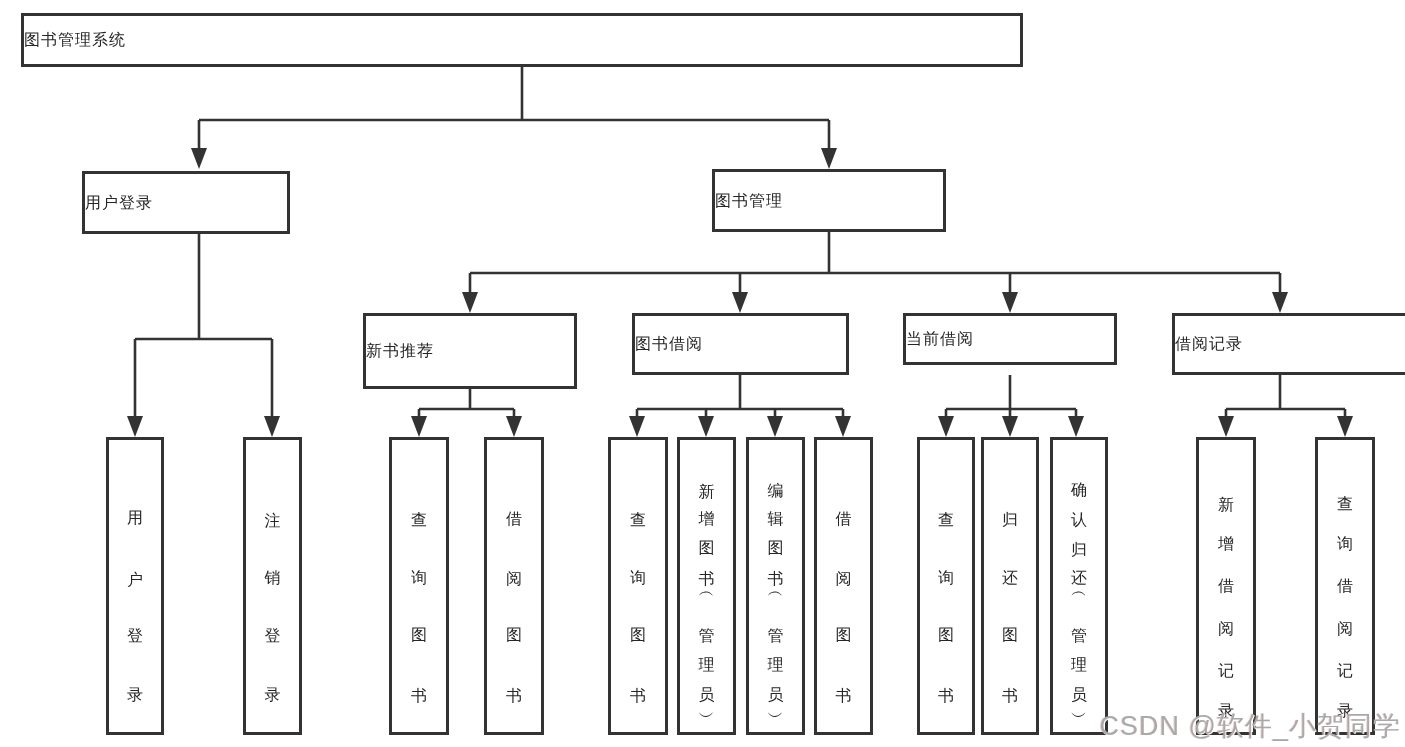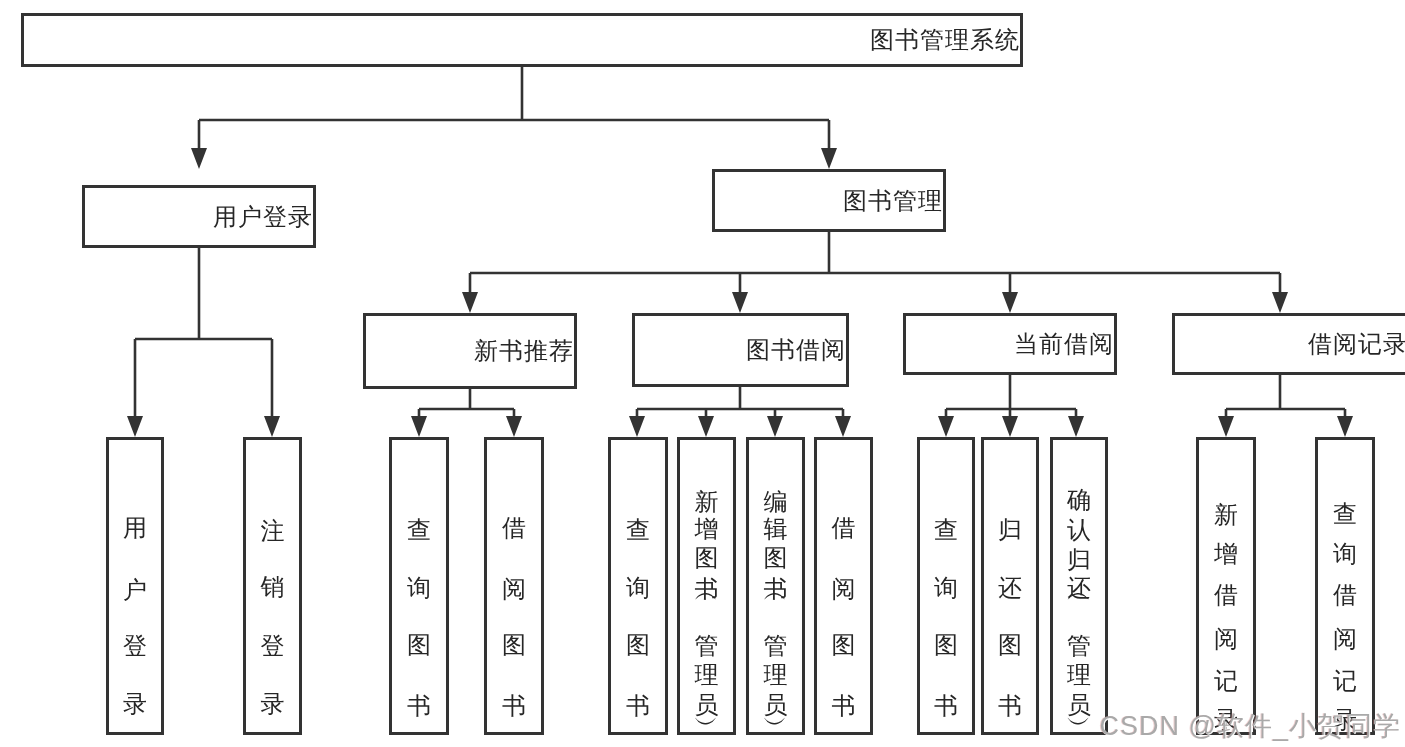--- a/index.html
+++ b/index.html
@@ -5,22 +5,22 @@
   :root{
     --line:#333333; --text:#262626; --fill:#ffffff; --bg:#ffffff; --wm:#a9a9a9;
   }
   html,body{margin:0;padding:0;}
   body{background:var(--bg);font-family:"Liberation Sans","DejaVu Sans",sans-serif;}
   #stage{position:relative;width:1405px;height:747px;background:var(--bg);overflow:hidden;}
   #connectors{position:absolute;left:0;top:0;width:1405px;height:747px;}
   .node{
     position:absolute;box-sizing:border-box;background:var(--fill);
     border:3px solid var(--line);color:var(--text);
-    display:flex;align-items:center;justify-content:flex-end;
-    font-size:24px;line-height:1;
+    display:flex;align-items:center;justify-content:flex-start;
+    font-size:16px;line-height:1;
   }
   .node.h span{letter-spacing:1px;white-space:nowrap;}
   .vlabel{
     writing-mode:vertical-rl;text-orientation:mixed;
     display:flex;justify-content:space-evenly;align-items:center;
     height:100%;width:100%;
   }
   .vlabel .ch{display:block;}
   #watermark{
     position:absolute;right:4px;bottom:3px;
@@ -85,34 +85,34 @@
              M1002 416 L1018 416 L1010 437 Z
              M1068 416 L1084 416 L1076 437 Z
              M1218 416 L1234 416 L1226 437 Z
              M1337 416 L1353 416 L1345 437 Z"></path>
   </svg>
 
   <div class="node h" style="left:21px;top:13px;width:1002px;height:54px">
     <span>图书管理系统</span>
   </div>
 
-  <div class="node h" style="left:82px;top:185px;width:234px;height:63px">
+  <div class="node h" style="left:82px;top:171px;width:208px;height:63px">
     <span>用户登录</span>
   </div>
   <div class="node h" style="left:712px;top:169px;width:234px;height:63px">
     <span>图书管理</span>
   </div>
 
   <div class="node h" style="left:363px;top:313px;width:214px;height:76px">
     <span>新书推荐</span>
   </div>
-  <div class="node h" style="left:632px;top:313px;width:217px;height:74px">
+  <div class="node h" style="left:632px;top:313px;width:217px;height:62px">
     <span>图书借阅</span>
   </div>
-  <div class="node h" style="left:903px;top:313px;width:214px;height:62px">
+  <div class="node h" style="left:903px;top:313px;width:214px;height:52px">
     <span>当前借阅</span>
   </div>
   <div class="node h" style="left:1172px;top:313px;width:239px;height:62px">
     <span>借阅记录</span>
   </div>
 
   <div class="node" style="left:106px;top:437px;width:58px;height:298px">
     <span class="vlabel">
         <span class="ch">用</span>
         <span class="ch">户</span>

